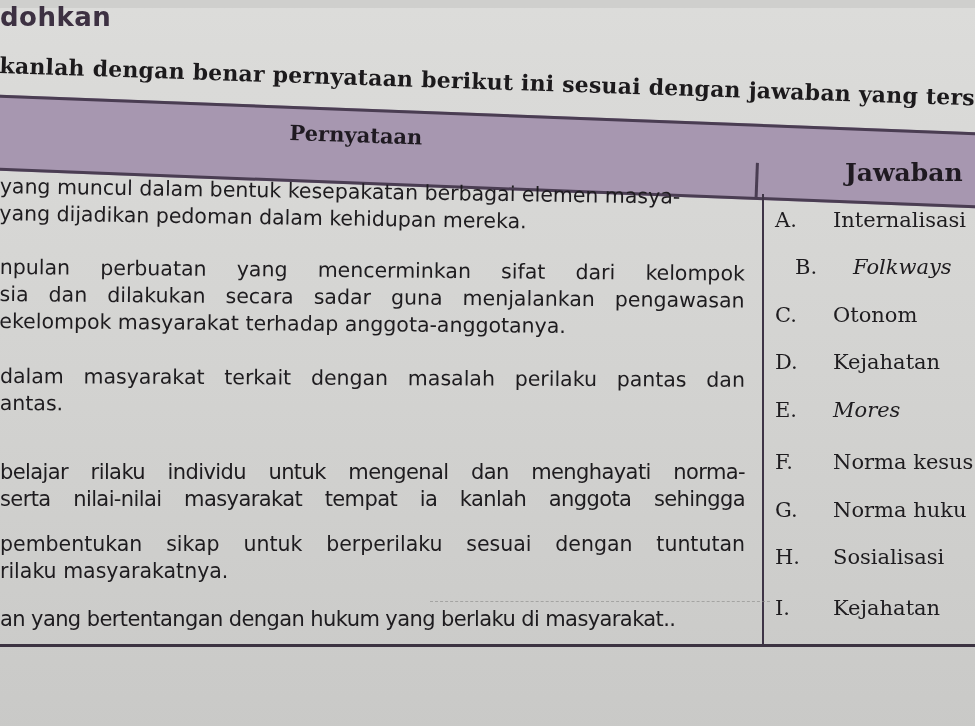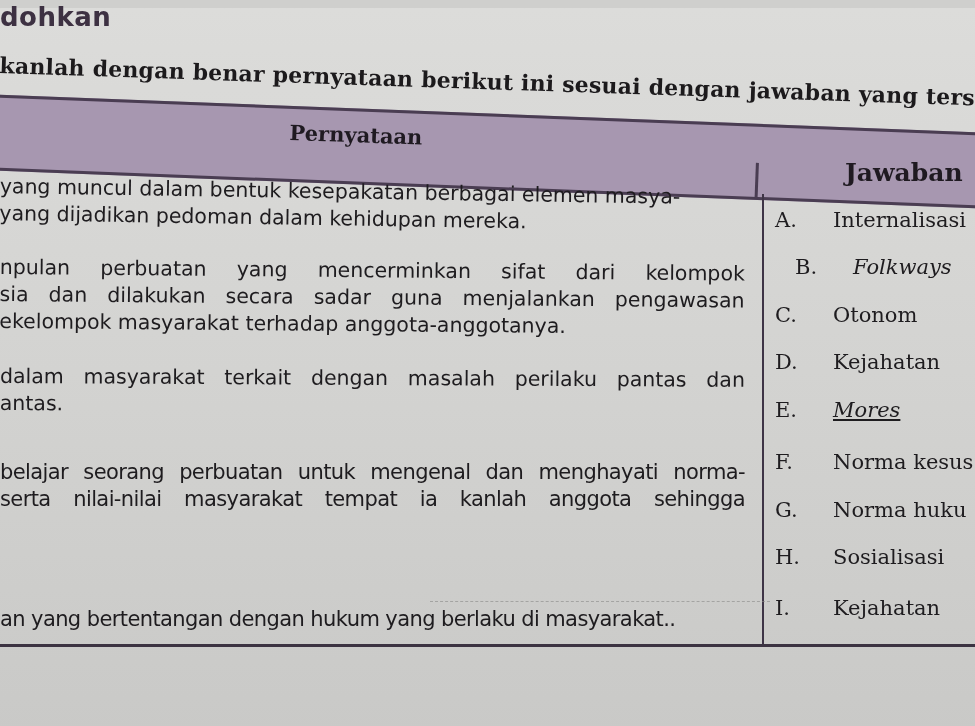--- a/index.html
+++ b/index.html
@@ -170,42 +170,46 @@
       <span class="line justify">sia dan dilakukan secara sadar guna menjalankan pengawasan</span>
       <span class="line">ekelompok masyarakat terhadap anggota-anggotanya.</span>
     </div>
 
     <div class="stmt" style="top:355px; transform: rotate(0.3deg); transform-origin:left top;">
       <span class="line justify"> dalam masyarakat terkait dengan masalah perilaku pantas dan</span>
       <span class="line">antas.</span>
     </div>
 
     <div class="stmt cond" style="top:451px;">
-      <span class="line justify">belajar seorang perbuatan untuk mengenal dan menghayati norma-</span>
+      <span class="line justify">belajar rilaku individu untuk mengenal dan menghayati norma-</span>
       <span class="line justify">serta nilai-nilai masyarakat tempat ia kanlah anggota sehingga</span>
     </div>
 
+    <div class="stmt" style="top:523px;">
+      <span class="line justify">pembentukan sikap untuk berperilaku sesuai dengan tuntutan</span>
+      <span class="line">rilaku masyarakatnya.</span>
+    </div>
 
     <div class="stmt cond" style="top:598px;">
       <span class="line">an yang bertentangan dengan hukum yang berlaku di masyarakat..</span>
     </div>
 
     <div class="ans" style="top:200px;">
       <span class="letter">A.</span><span class="term">Internalisasi</span>
     </div>
     <div class="ans" style="top:247px;margin-left:20px;">
       <span class="letter">B.</span><span class="term italic">Folkways</span>
     </div>
     <div class="ans" style="top:295px;">
       <span class="letter">C.</span><span class="term">Otonom</span>
     </div>
     <div class="ans" style="top:342px;">
       <span class="letter">D.</span><span class="term">Kejahatan</span>
     </div>
-    <div class="ans" style="top:390px;text-decoration:underline;">
+    <div class="ans" style="top:390px;">
       <span class="letter">E.</span><span class="term italic">Mores</span>
     </div>
     <div class="ans" style="top:490px;">
       <span class="letter">G.</span><span class="term">Norma huku</span>
     </div>
     <div class="ans" style="top:442px;">
       <span class="letter">F.</span><span class="term">Norma kesus</span>
     </div>
     <div class="ans" style="top:537px;">
       <span class="letter">H.</span><span class="term">Sosialisasi</span>

